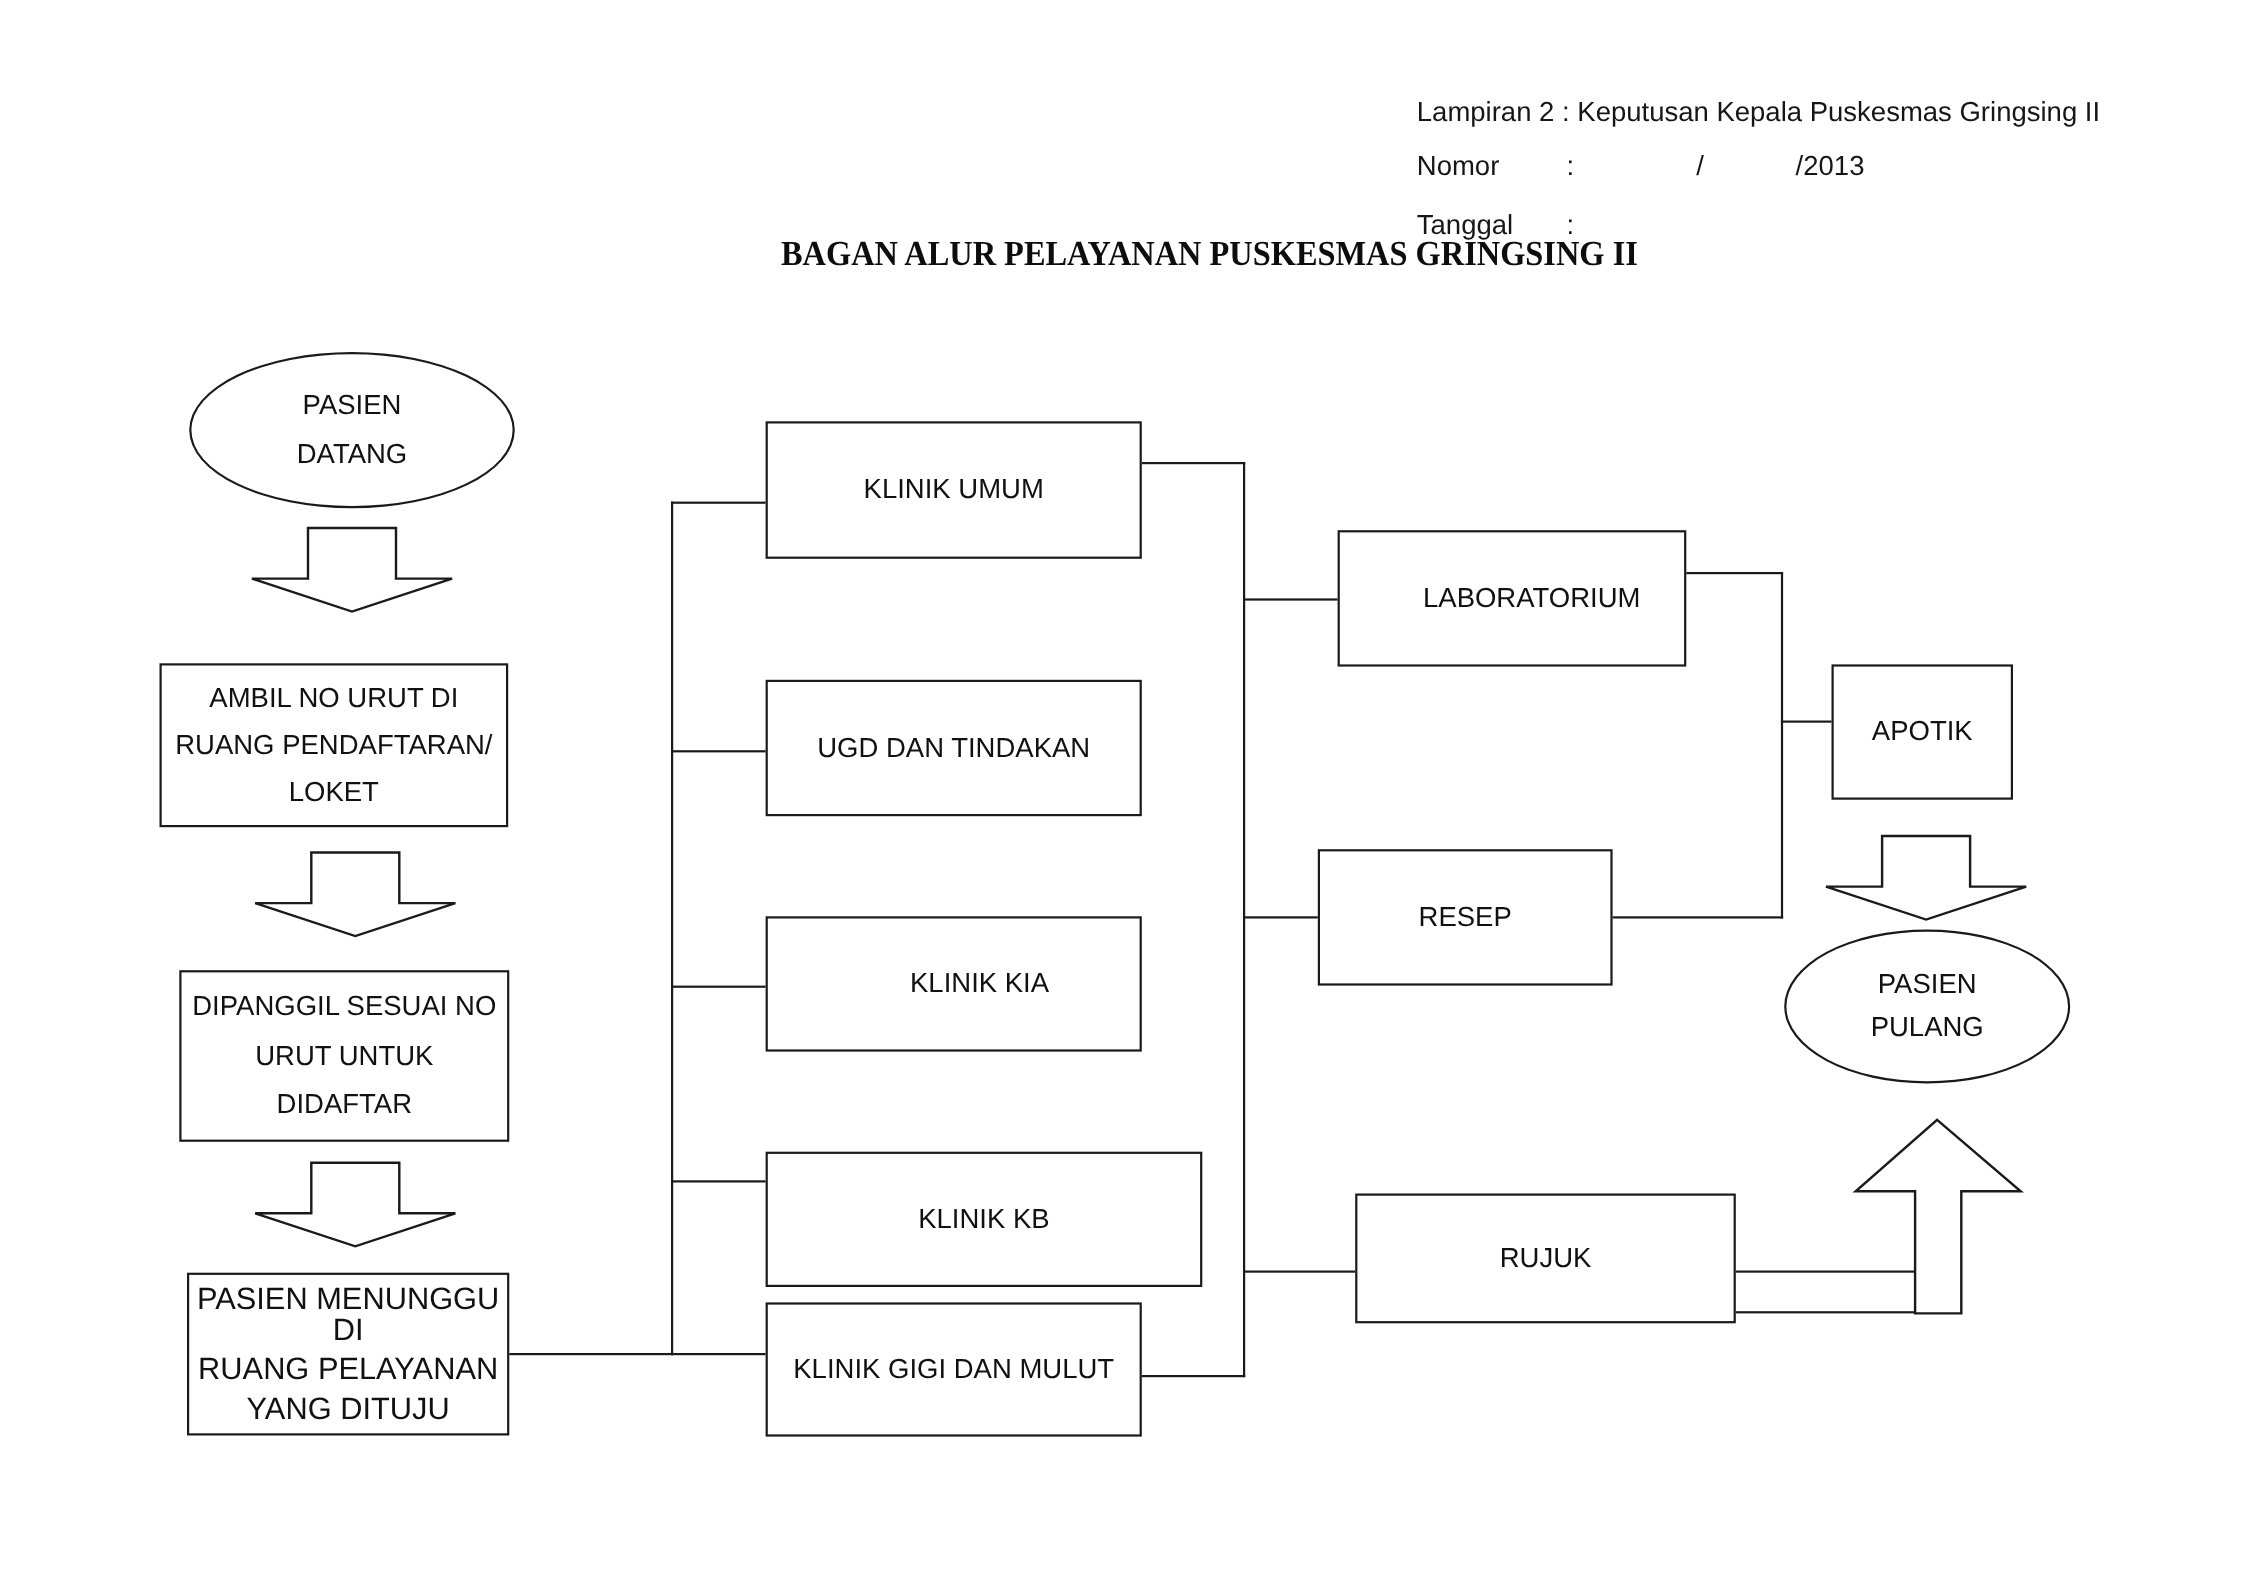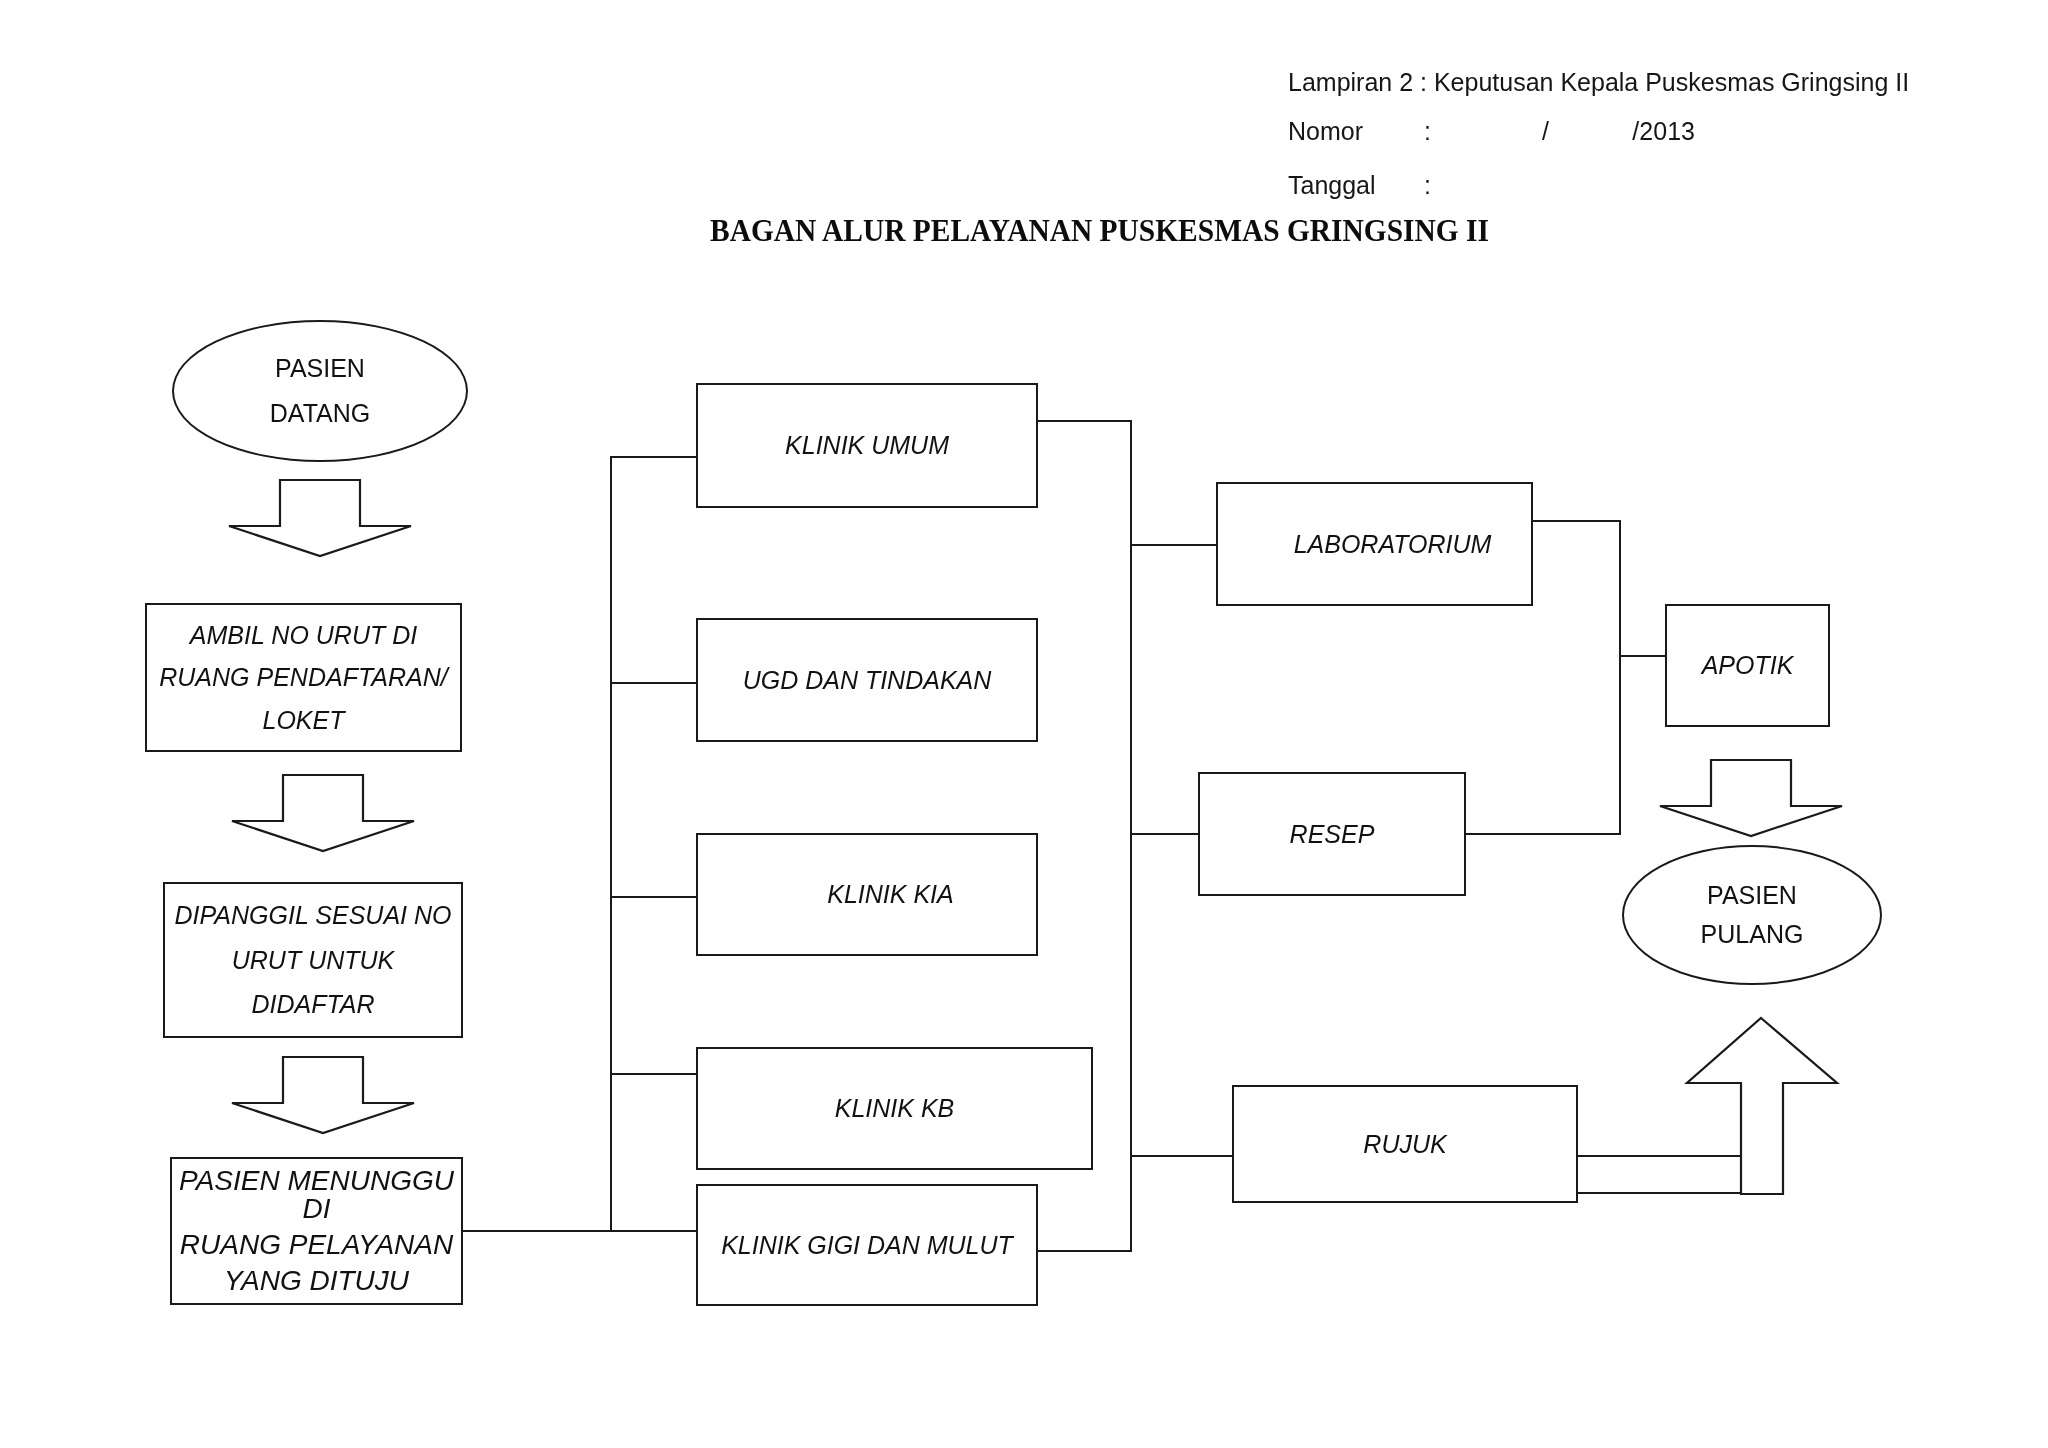--- a/index.html
+++ b/index.html
@@ -18,20 +18,21 @@
     background: #ffffff;
     overflow: hidden;
   }
   .hdr {
     position: absolute;
     font-family: "Liberation Sans", sans-serif;
     font-size: 25px;
     color: #161616;
     white-space: pre;
     letter-spacing: 0px;
+    margin-top: 20px;
   }
   #doc-title {
     position: absolute;
     left: 710px;
     top: 212px;
     font-family: "Liberation Serif", serif;
     font-weight: bold;
     font-size: 32px;
     letter-spacing: 0px;
     transform: scaleX(0.92);
@@ -48,21 +49,21 @@
     flex-direction: column;
     align-items: center;
     justify-content: center;
     text-align: center;
     font-family: "Liberation Sans", sans-serif;
     font-size: 25px;
     color: #111111;
     line-height: 1.0;
     z-index: 3;
   }
-  .node .ln { display: block; font-style: italic; }
+  .node .ln { display: block; }
   .node.multi { justify-content: space-evenly; }
   .ellipse {
     position: absolute;
     box-sizing: border-box;
     border: 2.4px solid #1a1a1a;
     border-radius: 50%;
     background: #ffffff;
     display: flex;
     flex-direction: column;
     align-items: center;

